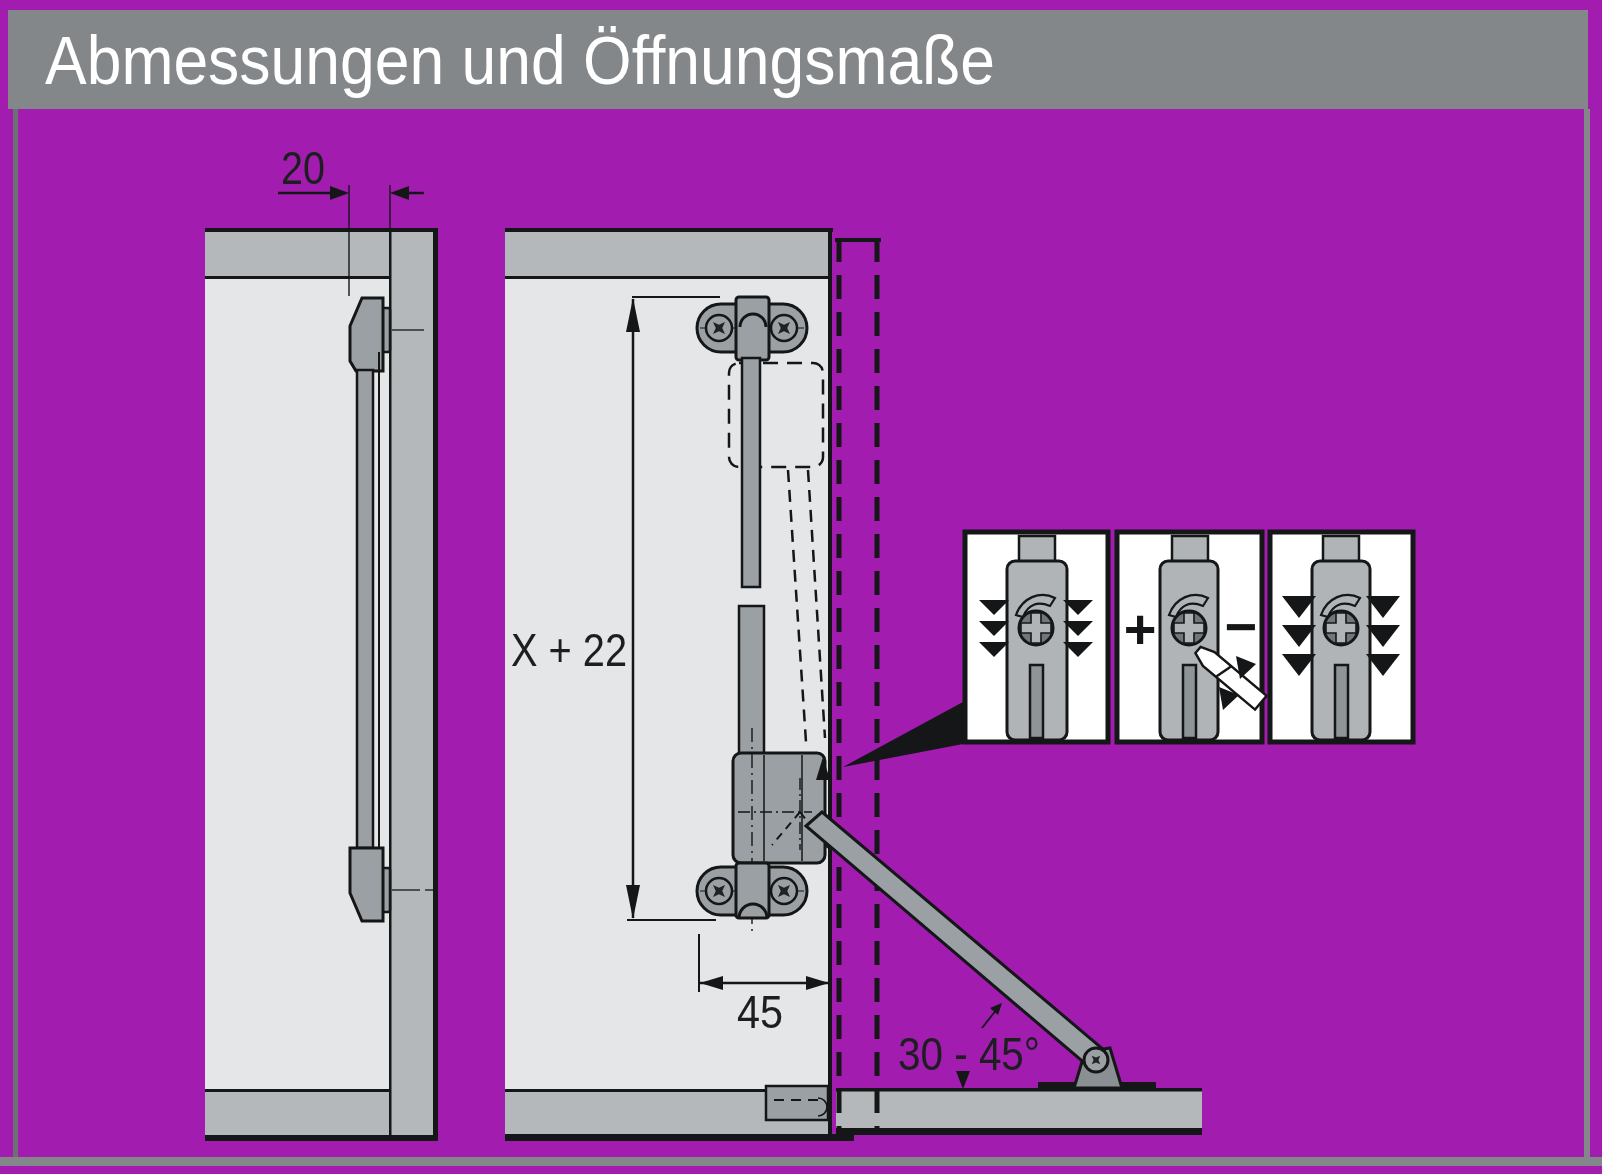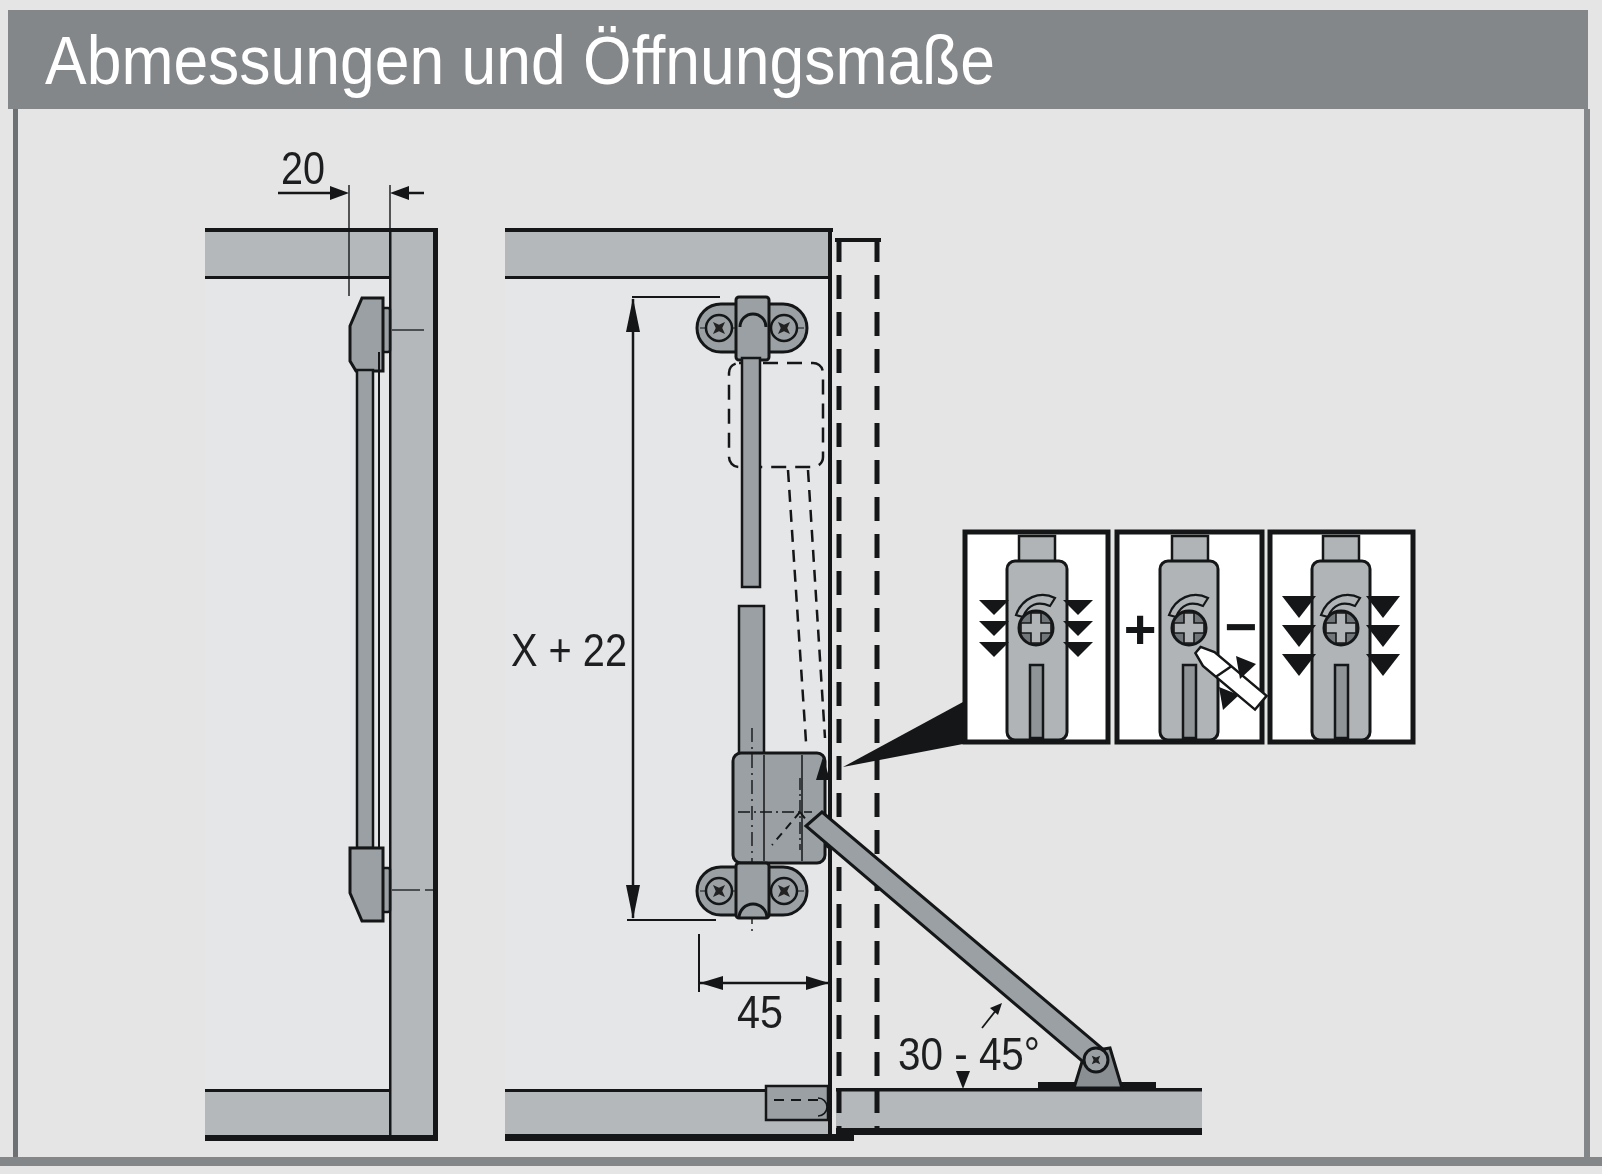--- a/index.html
+++ b/index.html
@@ -1,16 +1,16 @@
 <!DOCTYPE html>
 <html><head>
 <meta charset="utf-8">
 <style>
   html,body{margin:0;padding:0;background:#ffffff;}
-  .page{position:relative;width:1602px;height:1174px;background:#e5e5e5;overflow:hidden;
+  .page{position:relative;width:1602px;height:1174px;background:#a21caf;overflow:hidden;
         font-family:"Liberation Sans",sans-serif;}
   svg{position:absolute;left:0;top:0;}
   text{font-family:"Liberation Sans",sans-serif;}
   .dim-text{fill:#1c1e20;}
 </style>
 </head>
 <body>
 
 <div class="page">
 <svg width="1602" height="1174" viewBox="0 0 1602 1174">

